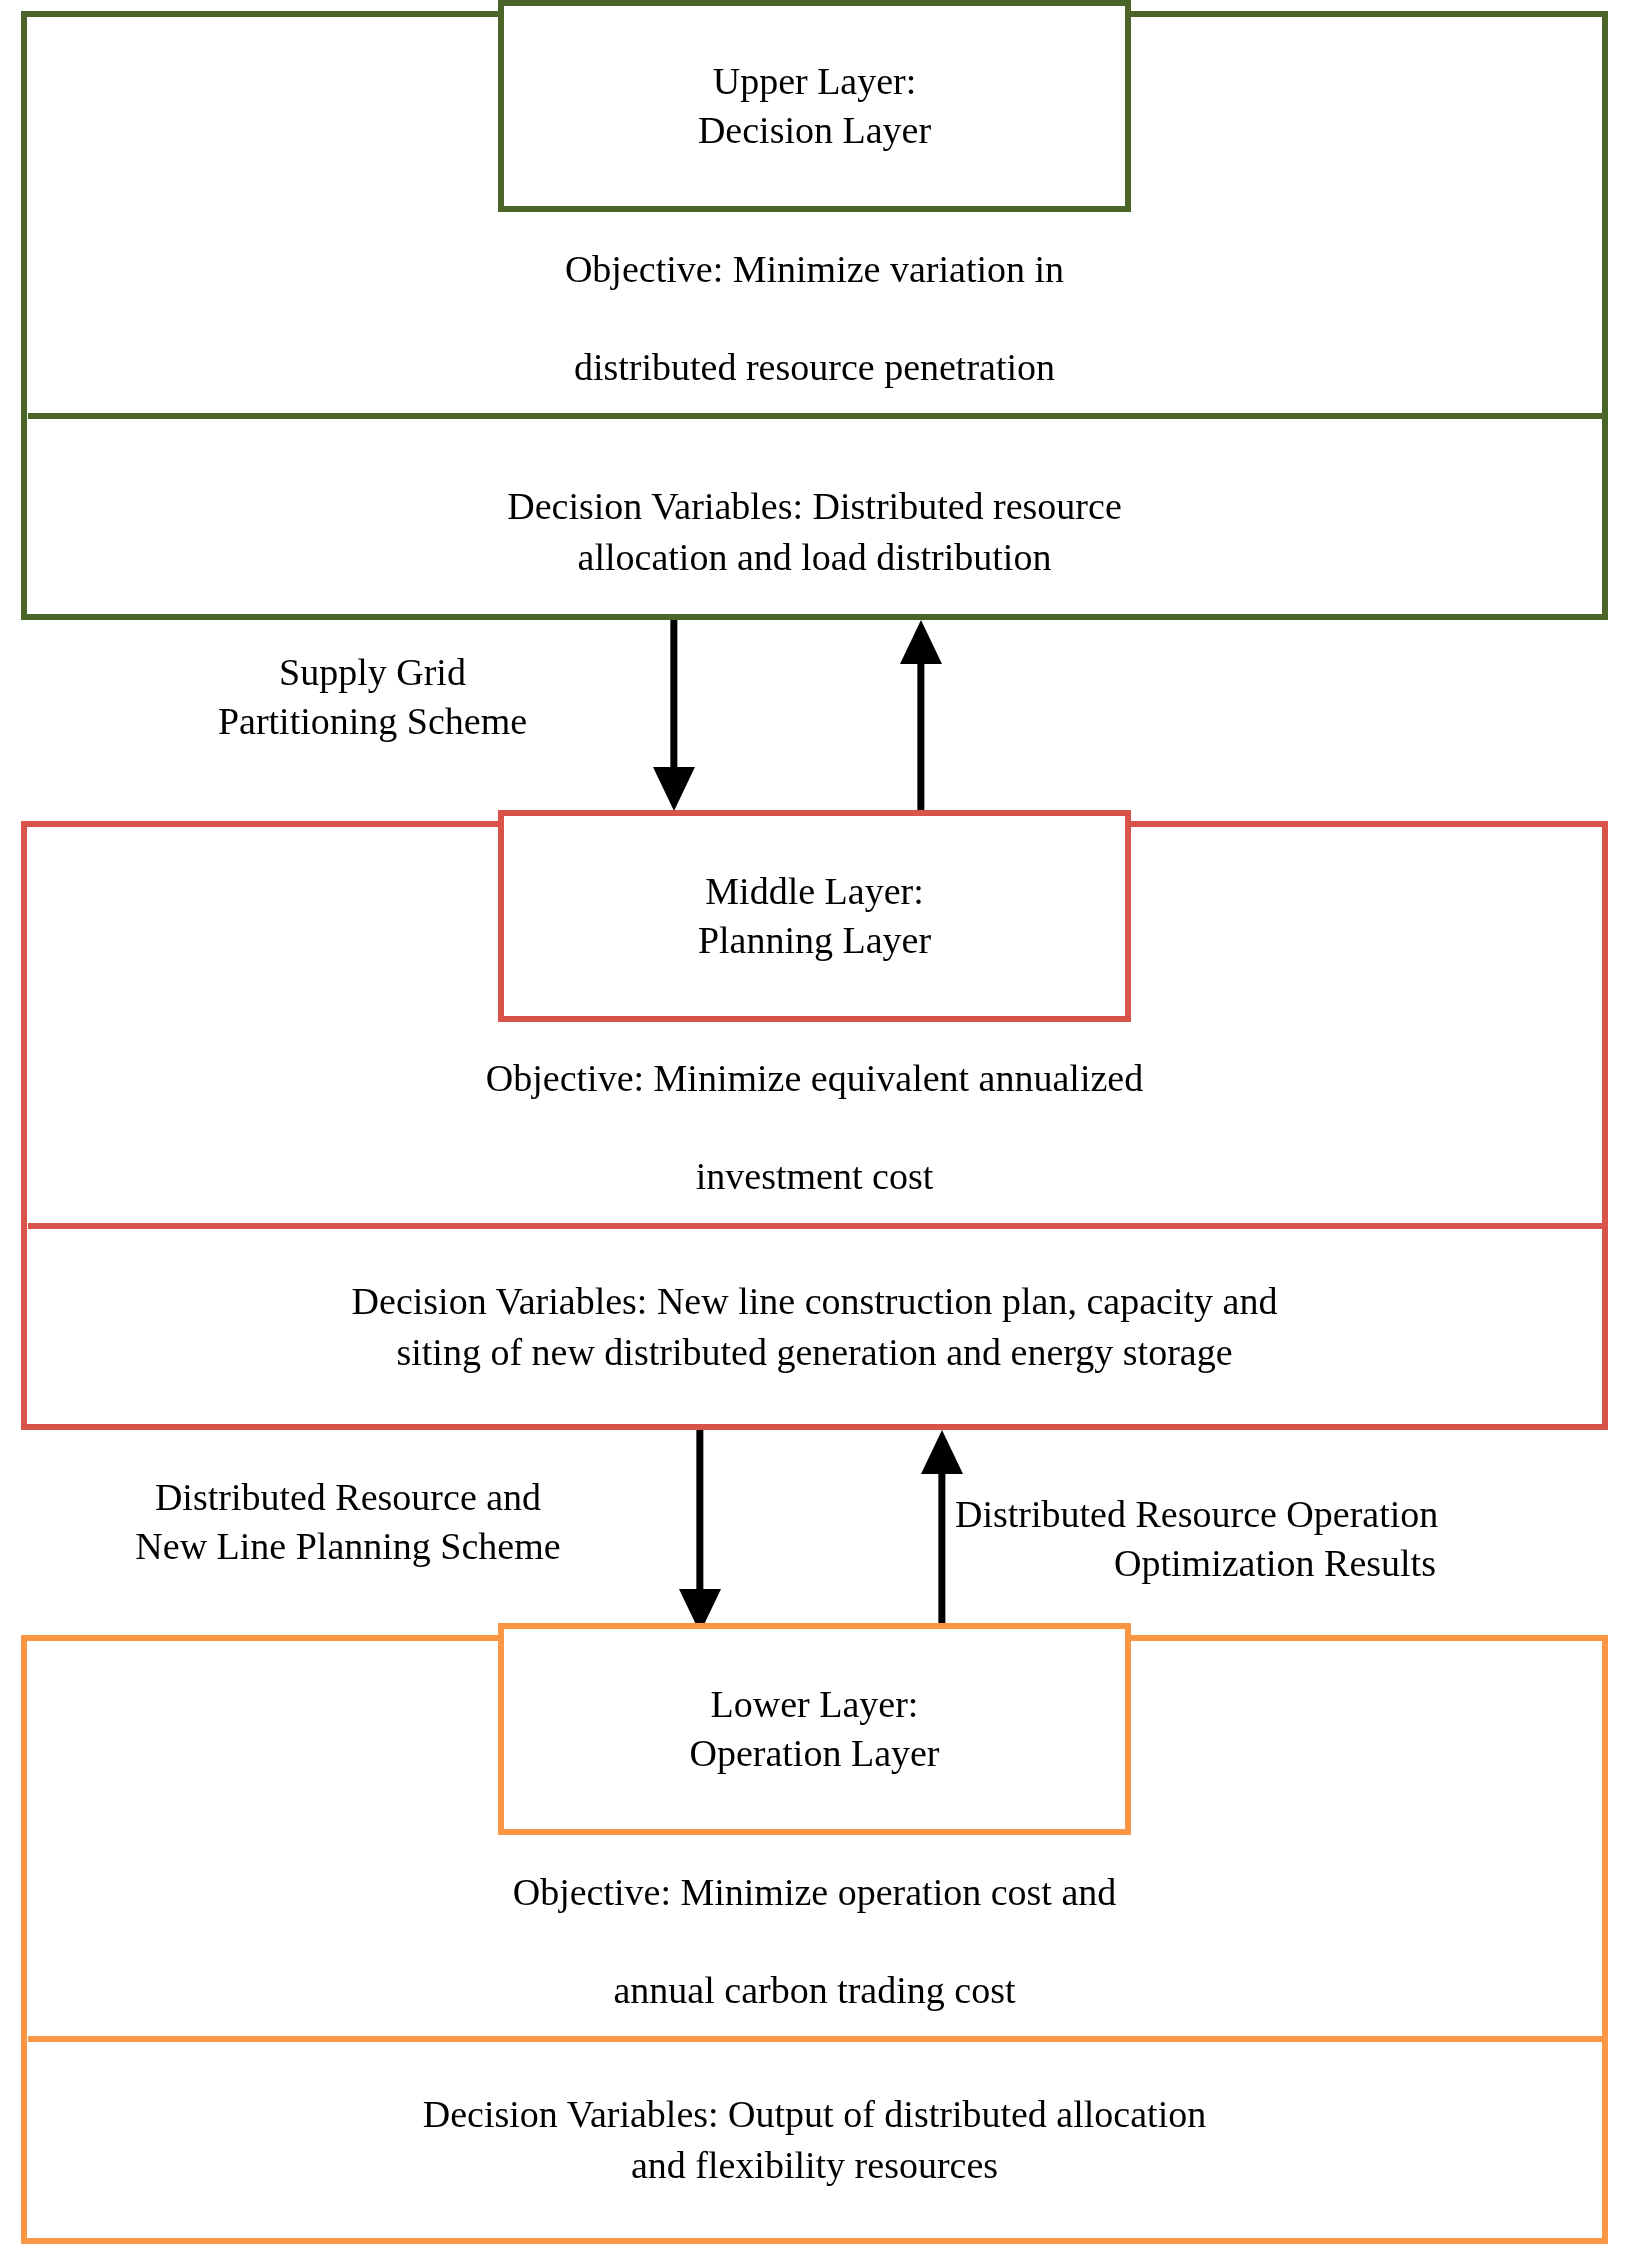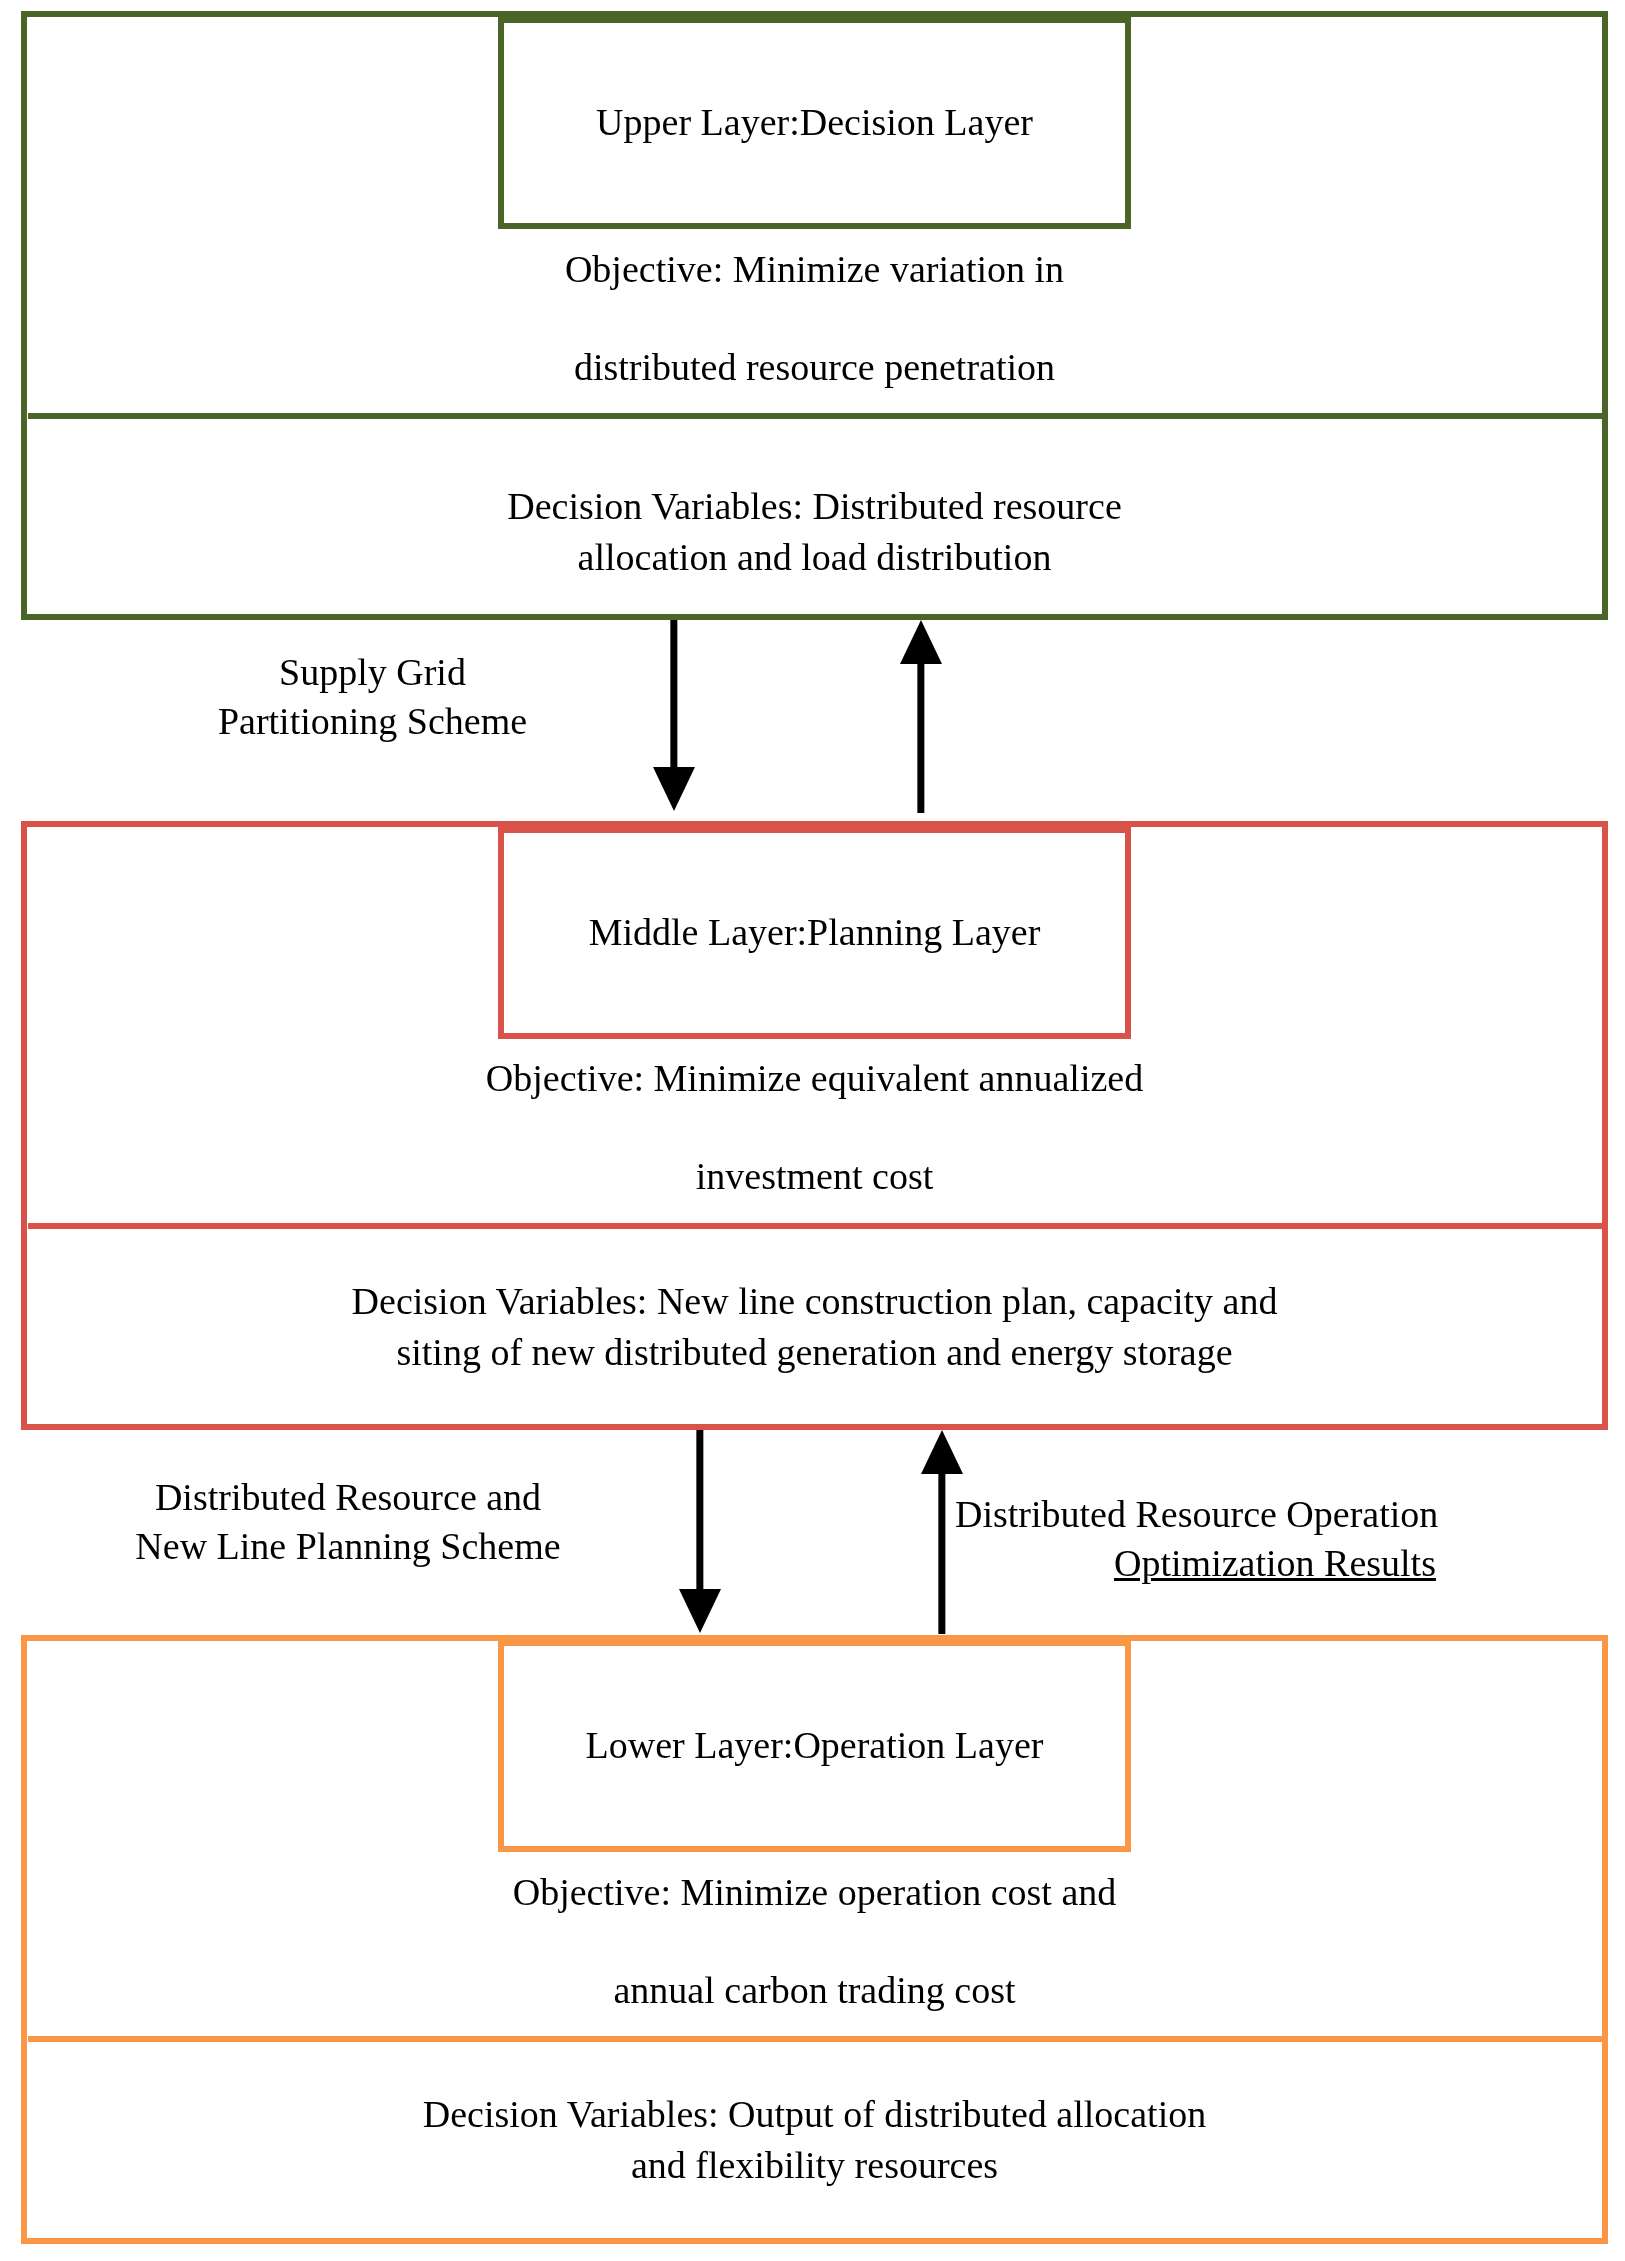--- a/index.html
+++ b/index.html
@@ -35,28 +35,27 @@
   .layer-group.orange { border-color: #F99746; }
 
   
   .layer-title {
     position: absolute;
     box-sizing: border-box;
     background: #ffffff;
     border-style: solid;
     border-width: 6.5px;
     display: flex;
-    flex-direction: row;
+    flex-direction: column;
     align-items: center;
     justify-content: center;
     text-align: center;
     line-height: 1.30;
     font-size: 38px;
     z-index: 5;
-    margin-top: 17px;
   }
   .layer-title.green  { border-color: #4A6527; }
   .layer-title.red    { border-color: #D9534A; }
   .layer-title.orange { border-color: #F99746; }
   .layer-title .tline { display: block; white-space: nowrap; }
 
   
   .cell-objective {
     position: absolute;
     box-sizing: border-box;
@@ -195,21 +194,21 @@
     <div class="shaft" style="top:42px; height:162px;"></div>
   </div>
 
   <div class="edge-label left-of-arrow" style="left:24px; top:1473px; width:648px;">
     <span class="tline">Distributed Resource and</span>
     <span class="tline">New Line Planning Scheme</span>
   </div>
 
   <div class="edge-label clipped" style="left:955px; top:1490px; width:712px;">
     <span class="tline">Distributed Resource Operation</span>
-    <span class="tline" style="text-align:center; width:640px;text-decoration:underline;">Optimization Results</span>
+    <span class="tline" style="text-align:center; width:640px;">Optimization Results</span>
   </div>
 
   <div class="layer-group orange" style="left:21px; top:1635px; width:1587px; height:609px;">
   </div>
 
   <div class="cell-objective" style="left:27.5px; top:1842px; width:1574px; height:198px;">
     <span class="tline">Objective: Minimize operation cost and</span>
     <span class="tline">annual carbon trading cost</span>
   </div>
 

